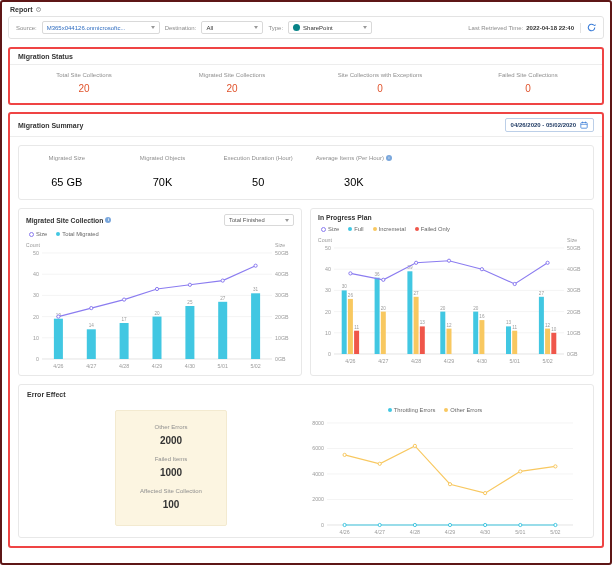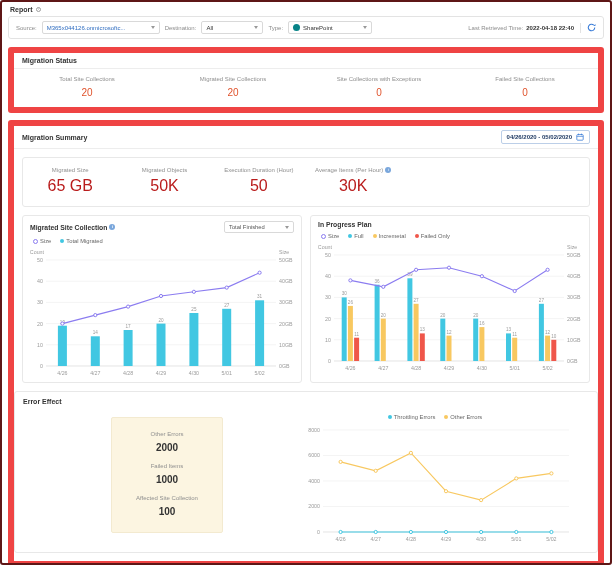--- a/index.html
+++ b/index.html
@@ -25,50 +25,50 @@
   .sel-src{width:118px;}.sel-dst{width:62px;}.sel-type{width:84px;}
   .sel-text{white-space:nowrap;overflow:hidden;text-overflow:ellipsis;color:#333;}
   .sel-text.blue{color:#2e6cc0;}
   .caret{width:0;height:0;border-left:2.5px solid transparent;border-right:2.5px solid transparent;
     border-top:3px solid #999;margin-left:auto;flex:none;}
   .sp-icon{width:7px;height:7px;border-radius:50%;background:#078387;flex:none;}
   .retrieved{margin-left:auto;display:flex;align-items:center;gap:3px;}
   .rt-val{font-size:6px;font-weight:bold;color:#333;white-space:nowrap;}
   .vdiv{width:1px;height:10px;background:#e2e2e2;margin:0 3px;}
   
-  .panel{border:6px solid #ef4444;border-radius:3px;background:#fff;margin:0 6px 7px;}
+  .panel{border:2px solid #ef4444;border-radius:3px;background:#fff;margin:0 6px 7px;}
   .panel-head{display:flex;align-items:center;justify-content:space-between;
     padding:4px 8px;font-size:7px;font-weight:bold;color:#333;border-bottom:1px solid #ededed;}
   
   .status-grid{display:grid;grid-template-columns:repeat(4,1fr);padding:7px 0 9px;text-align:center;}
   .stat-label{font-size:6px;color:#8f8f8f;}
   .stat-value{font-size:10px;color:#e0532c;margin-top:5px;}
   
   .date-btn{display:flex;align-items:center;gap:4px;border:1px solid #bccfe8;border-radius:2px;
     background:#fff;padding:2px 5px;font-size:6px;font-weight:bold;color:#1f3a63;cursor:pointer;}
   
   .metrics-box{margin:8px;border:1px solid #e8e8e8;border-radius:3px;
     display:grid;grid-template-columns:repeat(6,1fr);padding:9px 0 11px;text-align:center;}
   .metric-label{font-size:6px;color:#8f8f8f;display:flex;align-items:center;justify-content:center;gap:2px;}
-  .metric-value{font-size:16px;color:#b91c1c;margin-top:4px;}
+  .metric-value{font-size:11px;color:#000000;margin-top:15px;}
   
   .charts-row{display:flex;gap:8px;margin:0 8px 8px;}
   .chart-panel{flex:1;min-width:0;border:1px solid #e8e8e8;border-radius:3px;padding-bottom:4px;}
   .cp-head{display:flex;justify-content:space-between;align-items:center;padding:5px 7px 2px;}
   .cp-title{font-size:6.8px;font-weight:bold;color:#333;display:flex;align-items:center;gap:2px;}
   .mini-select{display:flex;align-items:center;gap:4px;border:1px solid #d9d9d9;border-radius:2px;
     padding:2px 4px;font-size:5.8px;color:#555;width:60px;box-sizing:content-box;}
   .legend{display:flex;gap:9px;padding:3px 10px 2px;font-size:5.8px;color:#666;align-items:center;flex-wrap:nowrap;}
   .legend.center{justify-content:center;padding-left:0;}
   .legend-item{display:flex;align-items:center;gap:2px;white-space:nowrap;}
   .legend-dot{width:4px;height:4px;border-radius:50%;flex:none;}
   .legend-ring{width:3px;height:3px;border-radius:50%;border:1px solid;background:#fff;flex:none;}
   .chart{height:132px;margin:0 3px;}
   
-  .error-panel{margin:0 0 8px;border:1px solid #e8e8e8;border-radius:3px;padding-bottom:8px;}
+  .error-panel{margin:0 8px 8px;border:1px solid #e8e8e8;border-radius:3px;padding-bottom:0;}
   .error-title{padding:6px 8px 4px;font-size:7px;font-weight:bold;color:#333;}
   .error-body{display:flex;align-items:flex-start;}
   .error-card{width:112px;margin-left:96px;margin-top:8px;background:#fcf5e1;border:1px solid #f3ead0;
     border-radius:2px;padding:13px 4px 15px;text-align:center;box-sizing:border-box;}
   .ec-label{font-size:6px;color:#8f8f8f;margin-top:10px;}
   .ec-label:first-child{margin-top:0;}
   .ec-value{font-size:10px;font-weight:bold;color:#333;margin-top:5px;}
   .error-chart-wrap{flex:1;min-width:0;margin-left:72px;margin-right:12px;margin-top:2px;}
   .chart.errors{height:122px;margin:0;}
 </style>
@@ -148,21 +148,21 @@
       </button>
     </div>
 
     <div class="metrics-box" id="metrics-box">
         <div class="metric">
           <div class="metric-label">Migrated Size</div>
           <div class="metric-value">65 GB</div>
         </div>
         <div class="metric">
           <div class="metric-label">Migrated Objects</div>
-          <div class="metric-value">50K</div>
+          <div class="metric-value">70K</div>
         </div>
         <div class="metric">
           <div class="metric-label">Execution Duration (Hour)</div>
           <div class="metric-value">50</div>
         </div>
         <div class="metric">
           <div class="metric-label">Average Items (Per Hour)<span class="ic-info blue"></span></div>
           <div class="metric-value">30K</div>
         </div>
       </div>

